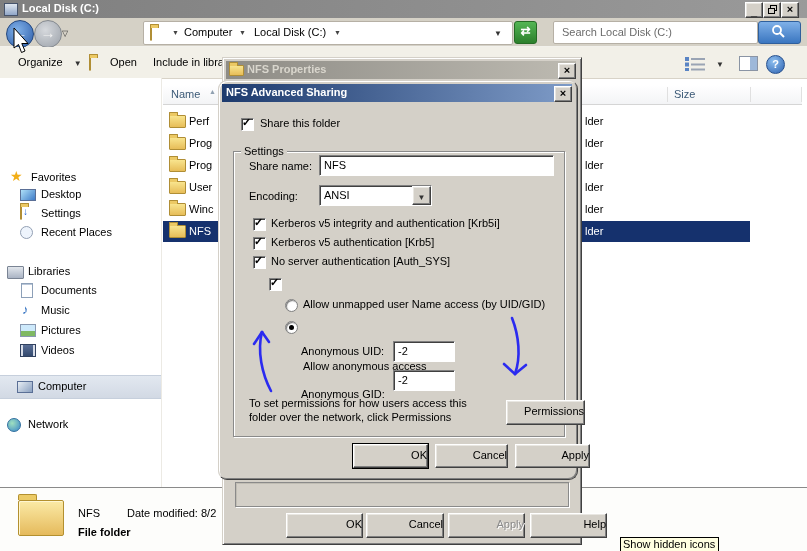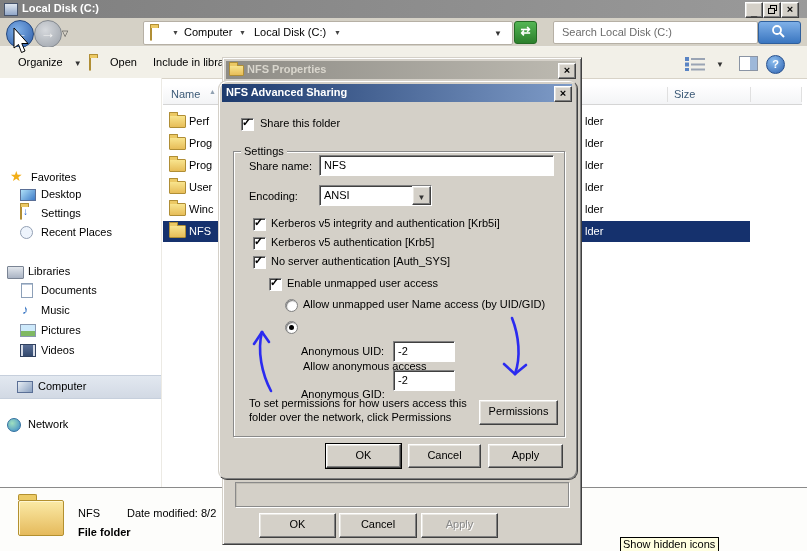--- a/index.html
+++ b/index.html
@@ -7,21 +7,21 @@
           font-family:"Liberation Sans",sans-serif;font-size:11px;color:#000;}
   .abs{position:absolute;}
   
   .face{background:#d4d0c8;}
   .raised{background:#d4d0c8;border:1px solid;border-color:#ffffff #404040 #404040 #ffffff;
           box-shadow:inset -1px -1px 0 #808080, inset 1px 1px 0 #e9e7e2;}
   .sunken{background:#fff;border:1px solid;border-color:#808080 #ffffff #ffffff #808080;
           box-shadow:inset 1px 1px 0 #404040;}
   .winborder{border:1px solid;border-color:#d4d0c8 #404040 #404040 #d4d0c8;
              box-shadow:inset 1px 1px 0 #fff, inset -1px -1px 0 #808080;}
-  .btn{text-align:center;line-height:21px;cursor:default;}
+  .btn{text-align:right;line-height:21px;cursor:default;margin-left:27px;}
   .btn.default{box-shadow:0 0 0 1px #000, inset -1px -1px 0 #808080, inset 1px 1px 0 #e9e7e2;}
   .btn.disabled{color:#8a8a8a;text-shadow:1px 1px 0 #fff;}
   .xbtn{width:16px;height:14px;line-height:12px;text-align:center;font-weight:bold;font-size:11px;}
   .cbx{width:11px;height:11px;background:#fff;border:1px solid;border-color:#808080 #fff #fff #808080;
        box-shadow:inset 1px 1px 0 #404040;position:absolute;}
   .cbx .tick{position:absolute;left:0px;top:-3px;font-size:11px;font-weight:bold;color:#000;}
   .radio{width:11px;height:11px;border-radius:50%;background:#fff;border:1px solid #808080;
          box-shadow:inset 1px 1px 1px rgba(64,64,64,.7);position:absolute;}
   .radio.on:after{content:"";position:absolute;left:3px;top:3px;width:5px;height:5px;border-radius:50%;background:#000;}
   .group{border:1px solid #8a8a8a;box-shadow:inset 1px 1px 0 #fff,1px 1px 0 #fff;}
@@ -206,20 +206,21 @@
   <div class="abs face winborder" style="left:222px;top:57px;width:358px;height:486px;z-index:10;">
     <div class="abs" style="left:3px;top:3px;width:350px;height:18px;background:linear-gradient(to right,#8e8c86,#bdbab1);">
       <span class="ficon" style="position:absolute;left:3px;top:4px;width:13px;height:9px;"></span>
       <span class="abs lbl" style="left:21px;top:2px;font-weight:bold;color:#d9d6cd;">NFS Properties</span>
       <span class="abs raised xbtn" style="left:332px;top:2px;"><span>×</span></span>
     </div>
     <div class="abs" style="left:12px;top:424px;width:332px;height:23px;border:1px solid #8a8a8a;box-shadow:inset 1px 1px 0 #c0bdb4,1px 1px 0 #fff;"></div>
     <span class="abs raised btn" style="left:36px;top:455px;width:75px;height:23px;">OK</span>
     <span class="abs raised btn" style="left:116px;top:455px;width:76px;height:23px;">Cancel</span>
     <span class="abs raised btn disabled" style="left:198px;top:455px;width:75px;height:23px;">Apply</span>
+    <span class="abs raised btn" style="left:280px;top:455px;width:75px;height:23px;">Help</span>
   </div>
 
   <div class="abs face winborder" style="left:218px;top:80px;width:358px;height:398px;z-index:20;border-radius:9px;">
     <div class="abs" style="left:3px;top:3px;width:350px;height:18px;background:linear-gradient(to right,#1d3a6d,#7e9bc7);">
       <span class="abs lbl" style="left:4px;top:2px;font-weight:bold;color:#fff;">NFS Advanced Sharing</span>
       <span class="abs raised xbtn" style="left:332px;top:2px;"><span>×</span></span>
     </div>
 
     <span class="cbx" style="left:22px;top:37px;">
         <span class="tick">✓</span>
@@ -249,21 +250,20 @@
       </span>
     <span class="abs lbl" style="left:52px;top:155px;">Kerberos v5 authentication [Krb5]</span>
     <span class="cbx" style="left:34px;top:175px;">
         <span class="tick">✓</span>
       </span>
     <span class="abs lbl" style="left:52px;top:174px;text-align:center;">No server authentication [Auth_SYS]</span>
 
     <span class="cbx" style="left:50px;top:197px;">
         <span class="tick">✓</span>
       </span>
-    <span class="abs lbl" style="left:68px;top:196px;">Enable unmapped user access</span>
 
     <span class="radio" style="left:66px;top:218px;"></span>
     <span class="abs lbl" style="left:84px;top:217px;">Allow unmapped user Name access (by UID/GID)</span>
     <span class="radio on" style="left:66px;top:240px;"></span>
     <span class="abs lbl" style="left:84px;top:239px;margin-top:40px;">Allow anonymous access</span>
 
     <span class="abs lbl" style="left:82px;top:264px;">Anonymous UID:</span>
     <div class="abs sunken" style="left:174px;top:260px;width:60px;height:19px;">
       <span class="abs lbl" style="left:4px;top:3px;">-2</span>
     </div>

